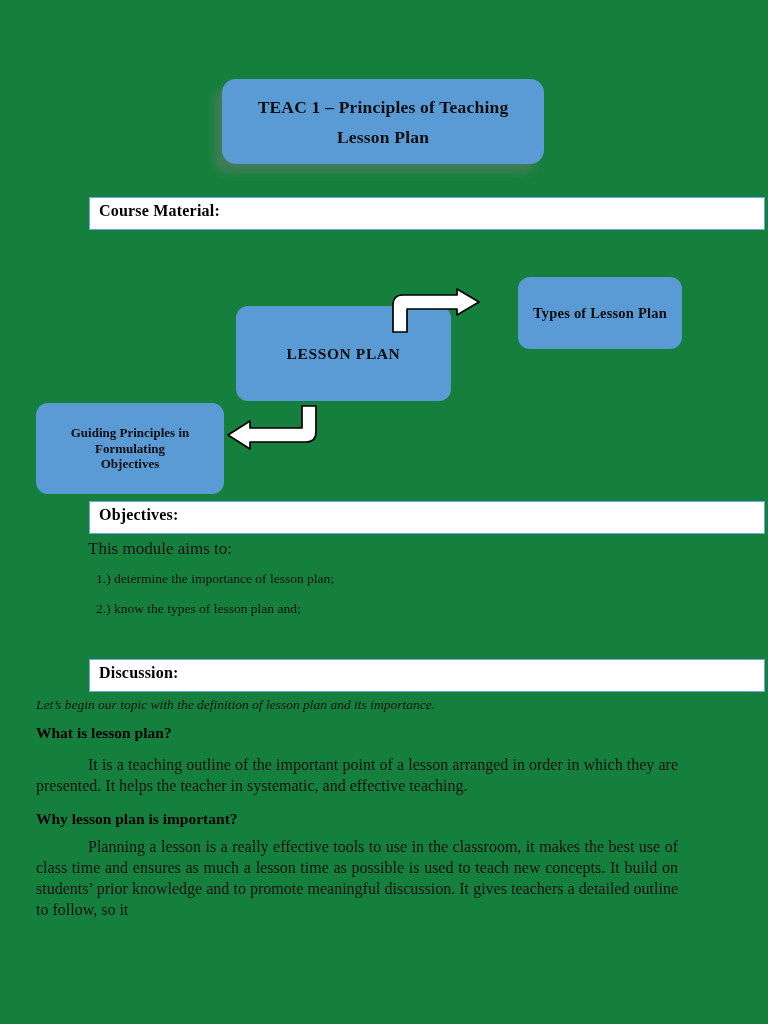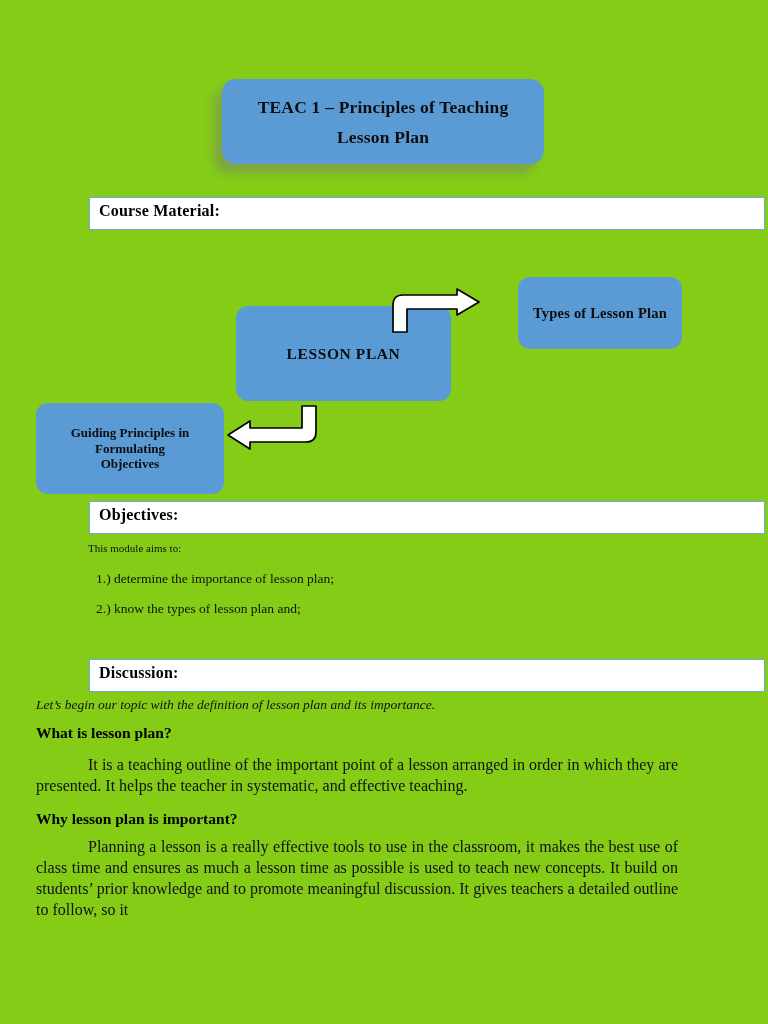--- a/index.html
+++ b/index.html
@@ -14,21 +14,21 @@
     font-family: "Liberation Serif", "DejaVu Serif", serif;
     color: #000000;
     overflow: hidden;
   }
 
   .page {
     position: absolute;
     left: 0; top: 0;
     width: 768px;
     height: 1024px;
-    background: #84cc16;
+    background: #15803d;
   }
 
   
   .shape {
     position: absolute;
     background: #5B9BD5;
     border-radius: 12px;
     display: flex;
     align-items: center;
     justify-content: center;
@@ -113,21 +113,21 @@
   #discussion-box {
     left: 89px;
     top: 659px;
     width: 676px;
     height: 33px;
   }
 
   
   .txt {
     position: absolute;
-    font-size: 11px;
+    font-size: 17px;
     line-height: 19px;
     color: #111111;
   }
   .obj-intro { left: 88px; top: 539px; }
   .obj-item  { left: 96px; font-size: 13.5px; }
   #obj-1 { top: 569px; }
   #obj-2 { top: 599px; }
   #obj-3 { top: 629px; margin-top: 45px; }
 
   #lead-in {

